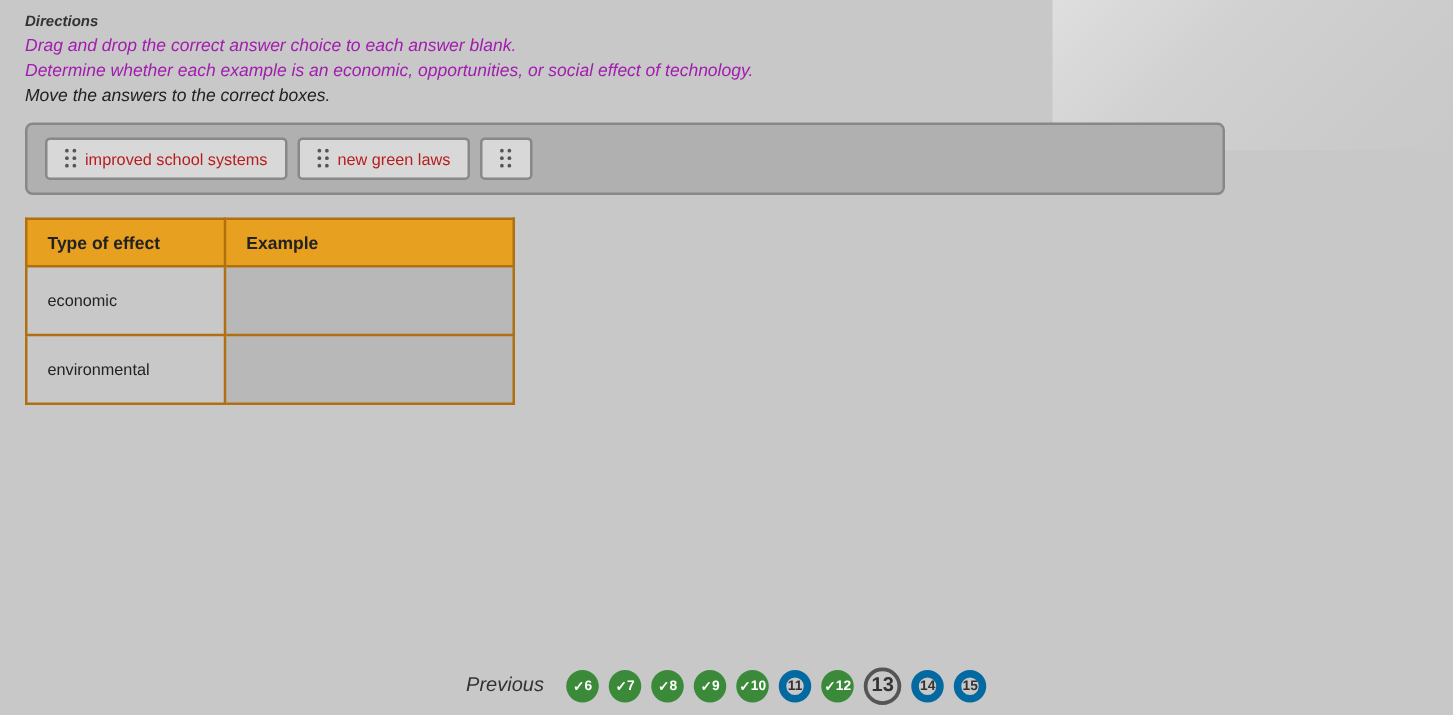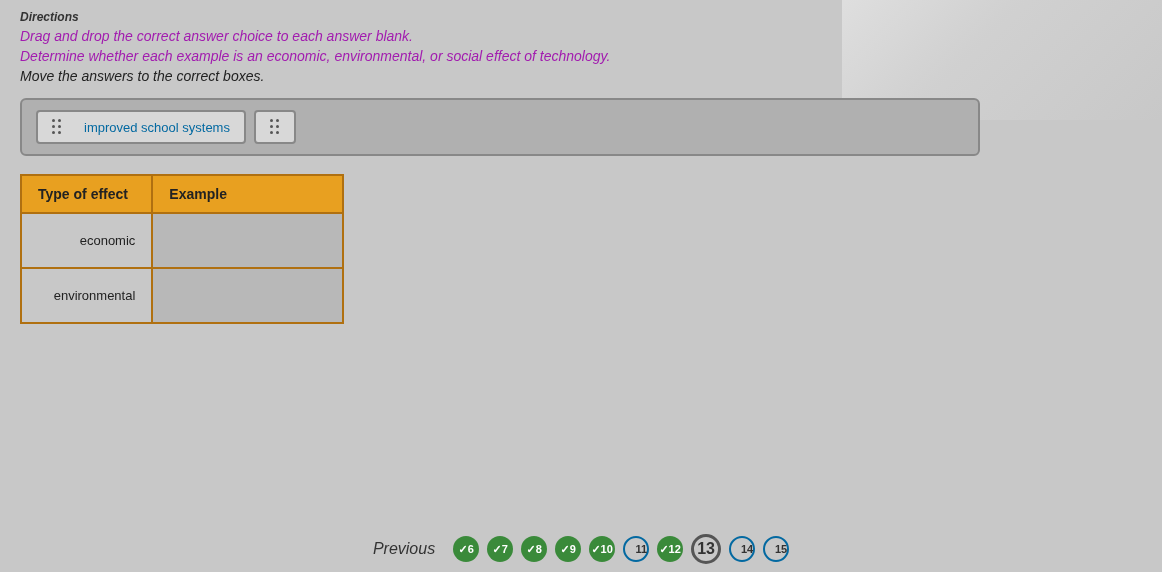--- a/index.html
+++ b/index.html
@@ -61,27 +61,27 @@
       border: 2px solid #888;
       border-radius: 6px;
       padding: 10px 14px;
       width: 960px;
       margin-bottom: 18px;
     }
 
     .answer-chip {
       display: flex;
       align-items: center;
-      gap: 22px;
+      gap: 6px;
       background: #d8d8d8;
       border: 2px solid #888;
       border-radius: 4px;
       padding: 7px 14px;
       font-size: 13px;
-      color: #0369a1;
+      color: #b91c1c;
       cursor: grab;
       user-select: none;
     }
 
     .drag-icon {
       display: inline-grid;
       grid-template-columns: repeat(2, 4px);
       grid-template-rows: repeat(3, 4px);
       gap: 2px;
     }
@@ -89,21 +89,21 @@
     .drag-dot {
       width: 3px;
       height: 3px;
       background: #555;
       border-radius: 50%;
     }
 
     
     .effect-table {
       border-collapse: collapse;
-      width: 324px;
+      width: 392px;
     }
 
     .effect-table thead tr th {
       background: #e8a020;
       color: #222;
       font-size: 14px;
       font-weight: bold;
       padding: 10px 16px;
       border: 2px solid #b07010;
       text-align: left;
@@ -111,21 +111,20 @@
 
     .effect-table tbody tr td {
       border: 2px solid #b07010;
       padding: 8px 16px;
       font-size: 13px;
       color: #222;
       background: #c8c8c8;
       vertical-align: middle;
       min-width: 120px;
       height: 55px;
-      text-align: right;
     }
 
     .effect-table tbody tr td.example-cell {
       background: #b8b8b8;
       min-width: 180px;
     }
 
     
     .bottom-nav {
       position: absolute;
@@ -160,23 +159,22 @@
       cursor: pointer;
     }
 
     .nav-circle.completed {
       background: #3a8a3a;
       color: white;
     }
 
     .nav-circle.empty {
       background: transparent;
-      border: 2px solid #0369a1;
-      color: #333;
-      justify-content: flex-end;
+      border: 6px solid #0369a1;
+      color: #333;
     }
 
     .nav-circle.active {
       background: transparent;
       border: 3px solid #555;
       color: #333;
       width: 30px;
       height: 30px;
       font-size: 16px;
     }
@@ -187,34 +185,45 @@
   </style>
 </head>
 <body>
 
 <div class="glare"></div>
 
 <div class="main-content">
 
   <div class="directions-label">Directions</div>
   <div class="instruction-text">Drag and drop the correct answer choice to each answer blank.</div>
-  <div class="instruction-text">Determine whether each example is an economic, environmental, or social effect of technology.</div>
+  <div class="instruction-text">Determine whether each example is an economic, opportunities, or social effect of technology.</div>
   <div class="move-text">Move the answers to the correct boxes.</div>
 
   <div class="answer-choices-bar">
     <div class="answer-chip">
       <span class="drag-icon">
         <span class="drag-dot"></span>
           <span class="drag-dot"></span>
         <span class="drag-dot"></span>
           <span class="drag-dot"></span>
         <span class="drag-dot"></span>
           <span class="drag-dot"></span>
       </span>
       <span>improved school systems</span>
+    </div>
+    <div class="answer-chip">
+      <span class="drag-icon">
+        <span class="drag-dot"></span>
+          <span class="drag-dot"></span>
+        <span class="drag-dot"></span>
+          <span class="drag-dot"></span>
+        <span class="drag-dot"></span>
+          <span class="drag-dot"></span>
+      </span>
+      <span>new green laws</span>
     </div>
     <div class="answer-chip">
       <span class="drag-icon">
         <span class="drag-dot"></span>
           <span class="drag-dot"></span>
         <span class="drag-dot"></span>
           <span class="drag-dot"></span>
         <span class="drag-dot"></span>
           <span class="drag-dot"></span>
       </span>

